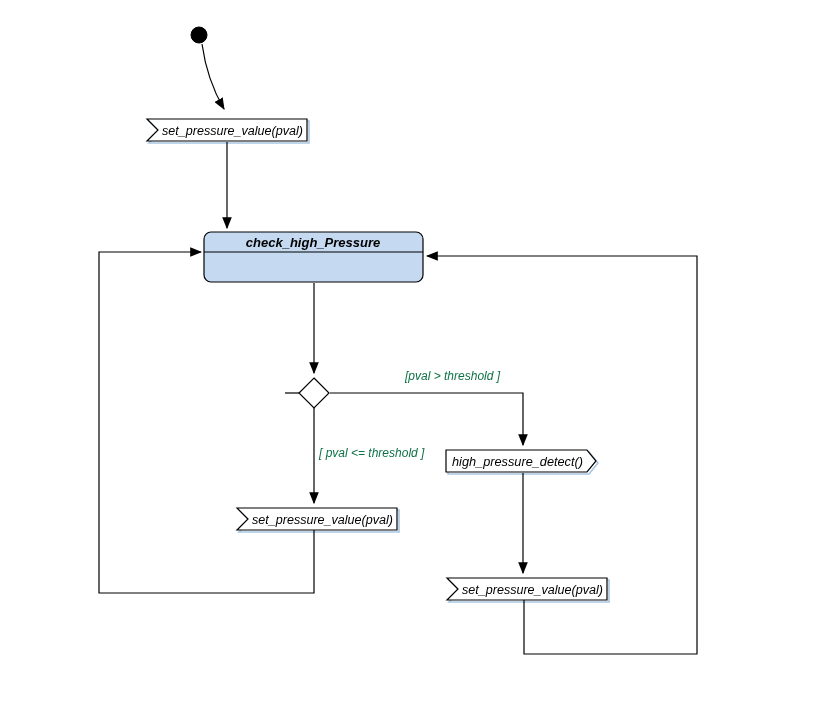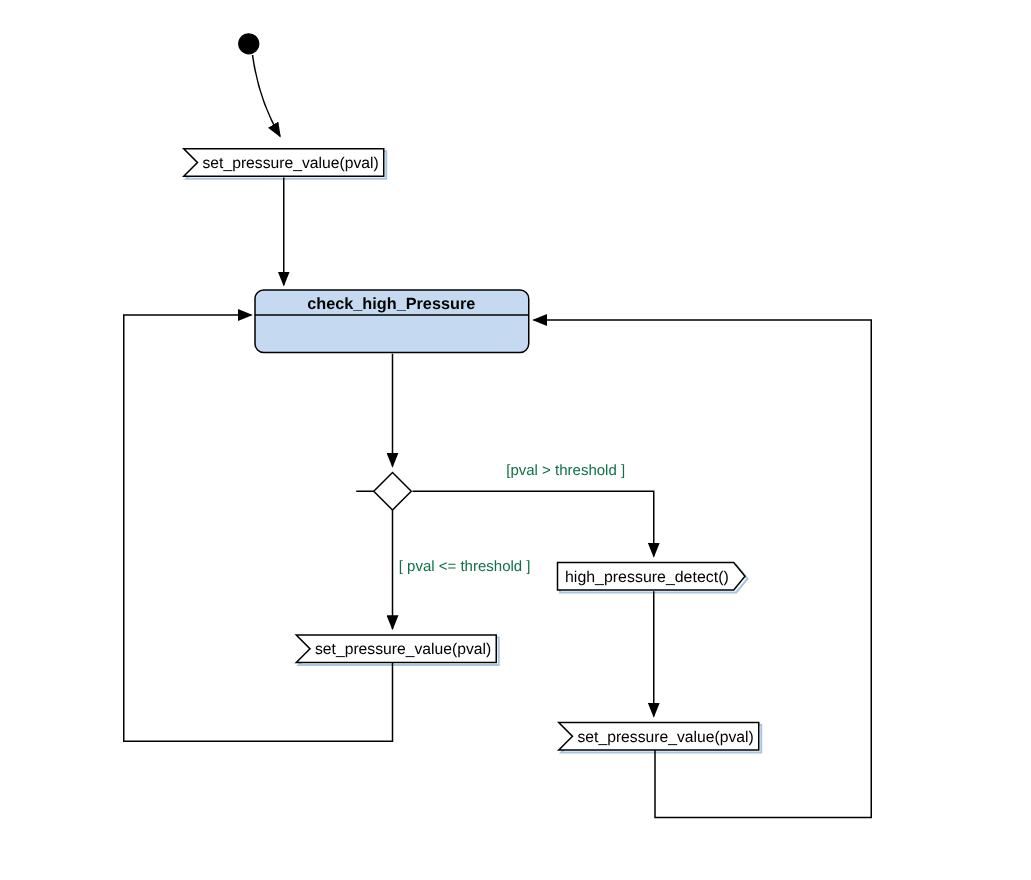--- a/index.html
+++ b/index.html
@@ -1,20 +1,20 @@
 <!DOCTYPE html>
 <html><head>
 <meta charset="utf-8">
 <style>
   html,body{margin:0;padding:0;}
   body{
     width:825px;height:704px;background:#ffffff;overflow:hidden;position:relative;
     font-family:"Liberation Sans",sans-serif;
   }
-  .canvas{position:absolute;left:0;top:0;width:825px;height:698px;}
+  .canvas{position:absolute;left:0;top:0;width:825px;height:698px;font-style:italic;}
   svg text{font-family:"Liberation Sans",sans-serif;}
   .edge{stroke:#000;stroke-width:1.2;fill:none;}
   .stub{stroke:#000;stroke-width:1.2;fill:none;}
   .node-shape{fill:#ffffff;stroke:#000;stroke-width:1.2;}
   .state-rect{stroke:#000;stroke-width:1.2;}
   .sep{stroke:#000;stroke-width:1.1;}
   .shadow{fill:none;stroke-width:1.6;}
   .label{font-size:12.5px;fill:#000000;}
   .guard{font-size:12px;}
   .state-title{font-size:13px;font-weight:bold;fill:#000000;}

